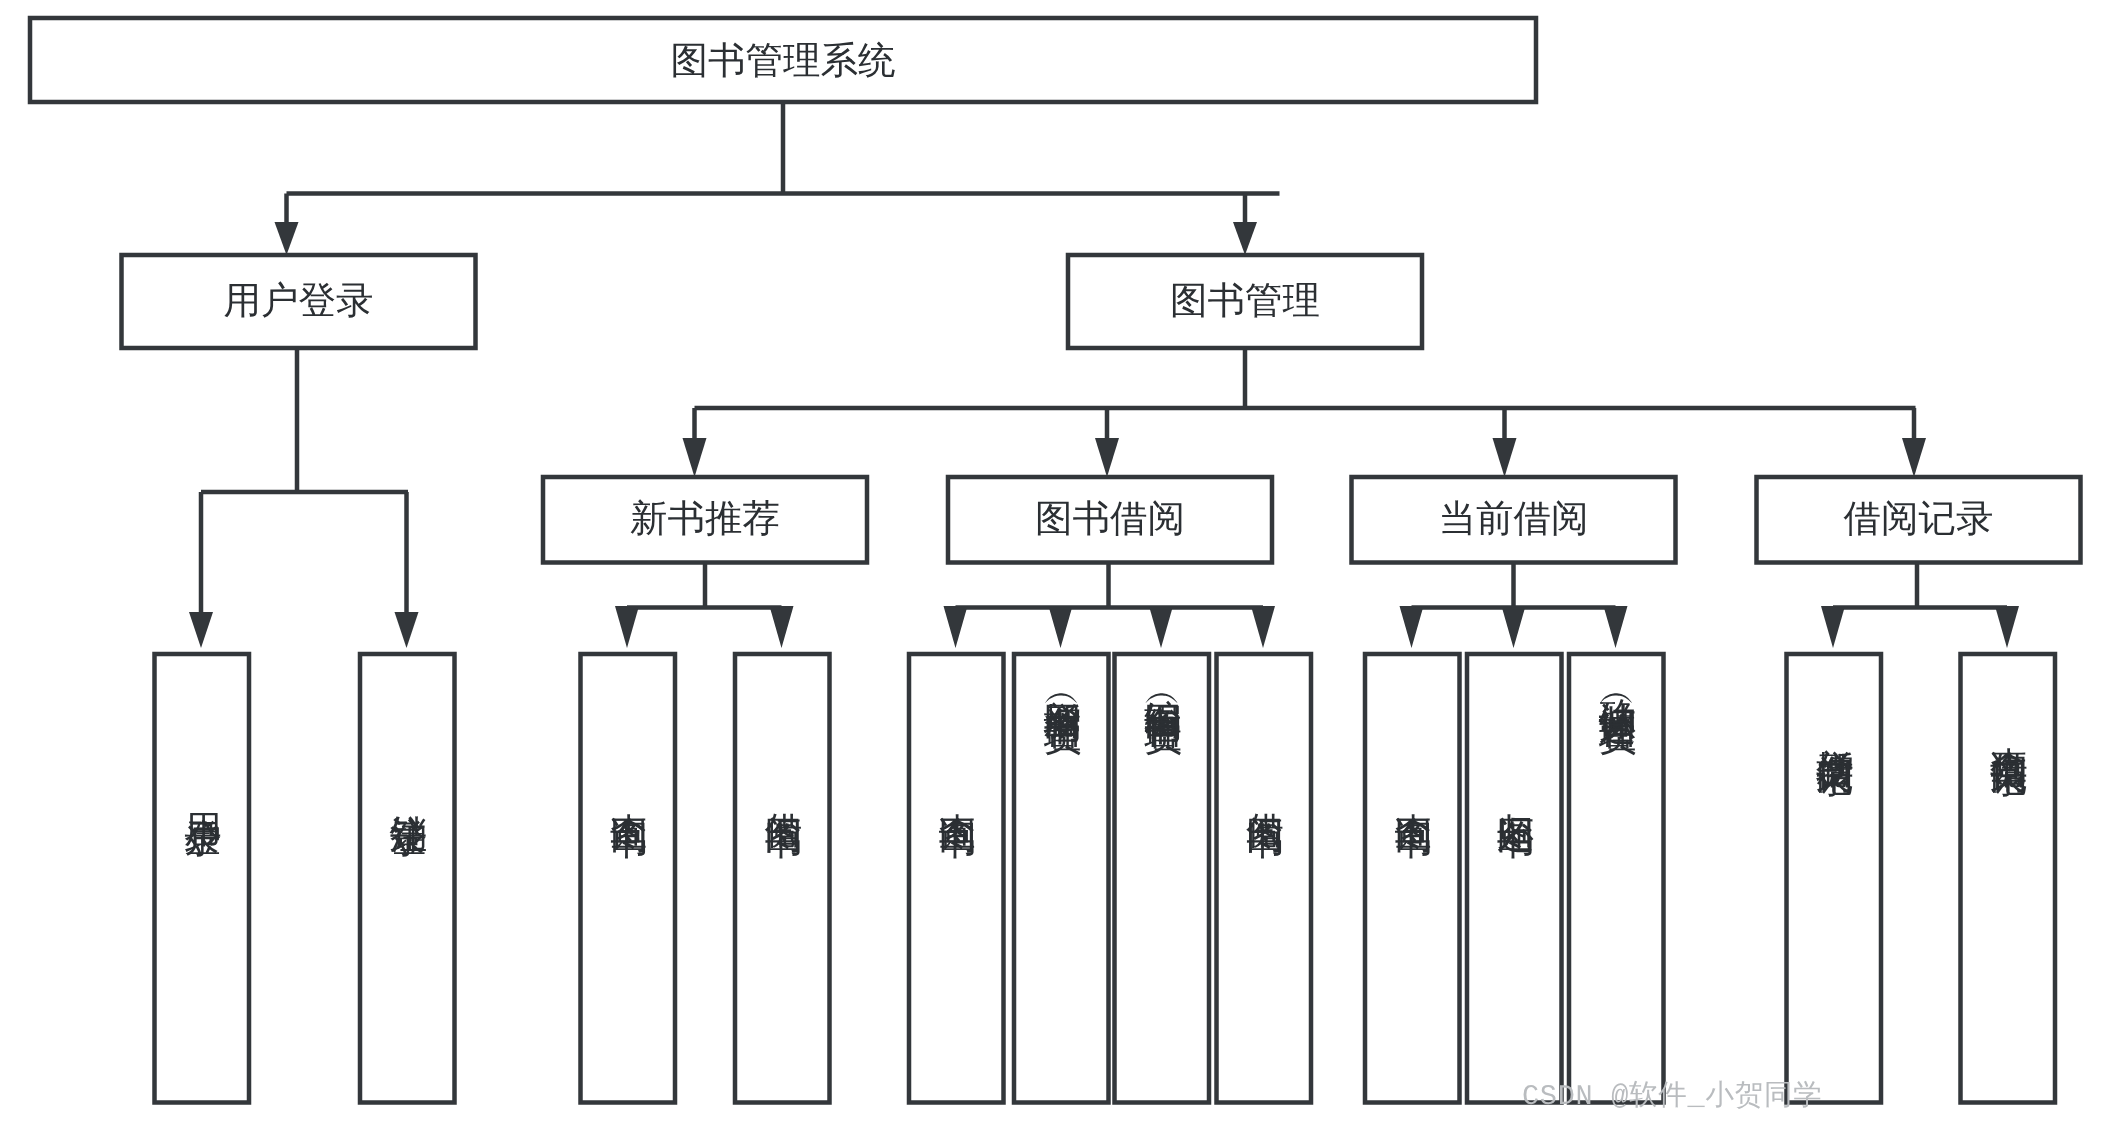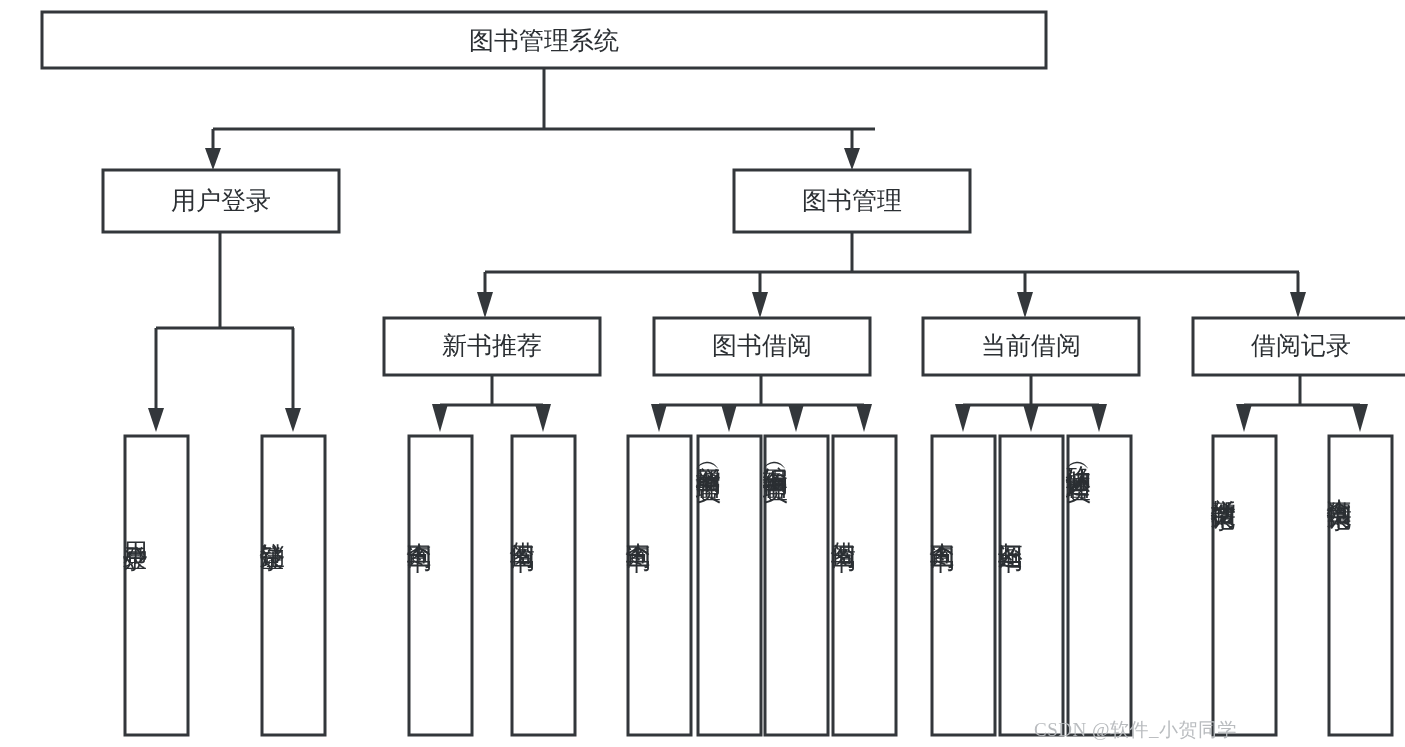--- a/index.html
+++ b/index.html
@@ -12,21 +12,20 @@
     width: 1405px;
     height: 747px;
     font-family: "DejaVu Sans", "Liberation Sans", sans-serif;
     overflow: hidden;
   }
   #diagram-root {
     position: relative;
     width: 1227px;
     height: 747px;
     background: #ffffff;
-    padding-left: 22px;
   }
   svg.diagram-canvas {
     display: block;
     width: 1405px;
     height: 747px;
   }
   .node-rect {
     fill: #ffffff;
     stroke: #33373b;
     stroke-width: 3;
@@ -45,21 +44,21 @@
     fill: #2b2f33;
     font-family: "DejaVu Sans", "Liberation Sans", sans-serif;
     font-size: 25px;
     text-anchor: middle;
     dominant-baseline: middle;
   }
   .watermark-text {
     position: absolute;
     right: 12px;
     bottom: 4px;
-    font-family: Liberation Serif, serif;
+    font-family: Liberation Mono, monospace;
     font-size: 19px;
     color: #b9bcbf;
     white-space: nowrap;
     letter-spacing: 0.5px;
     user-select: none;
   }
   .vlabel-wrap {
     position: absolute;
     display: flex;
     align-items: flex-start;

